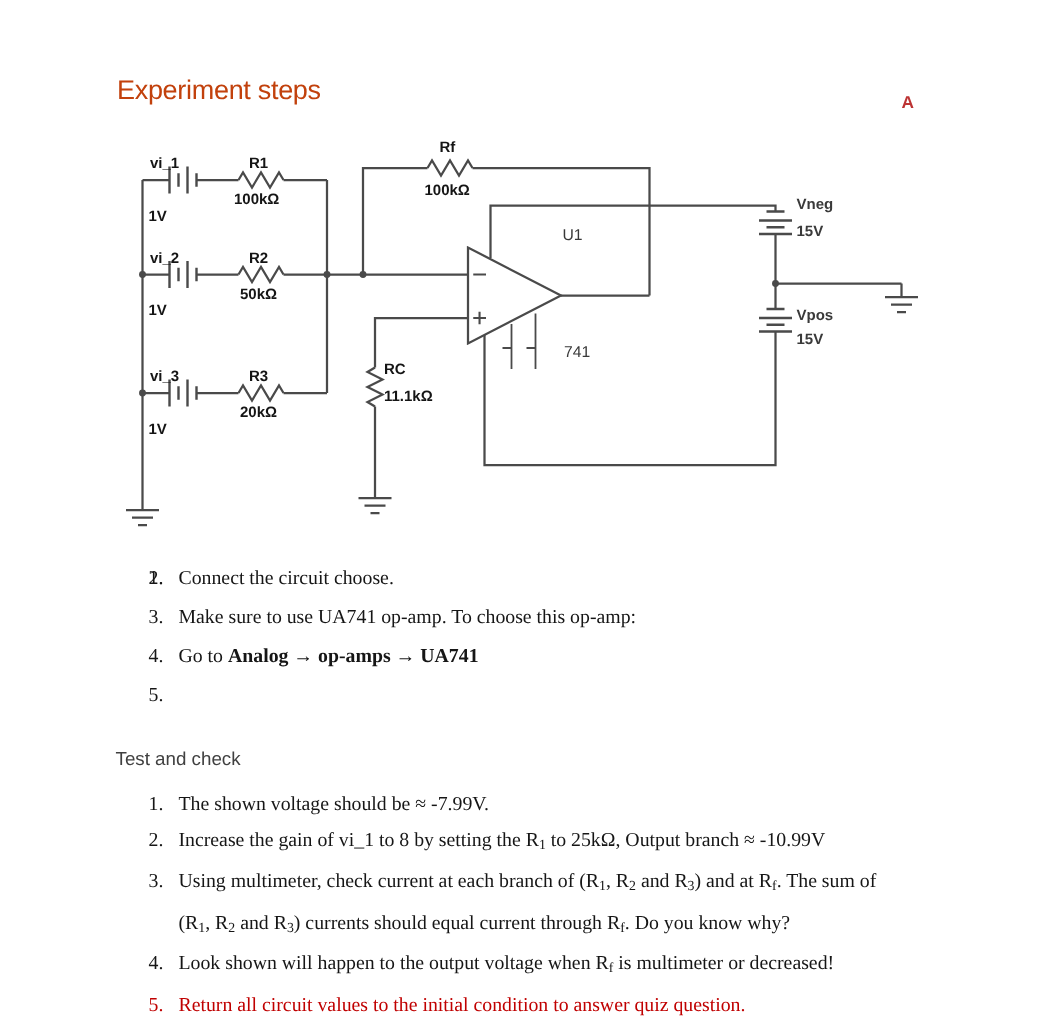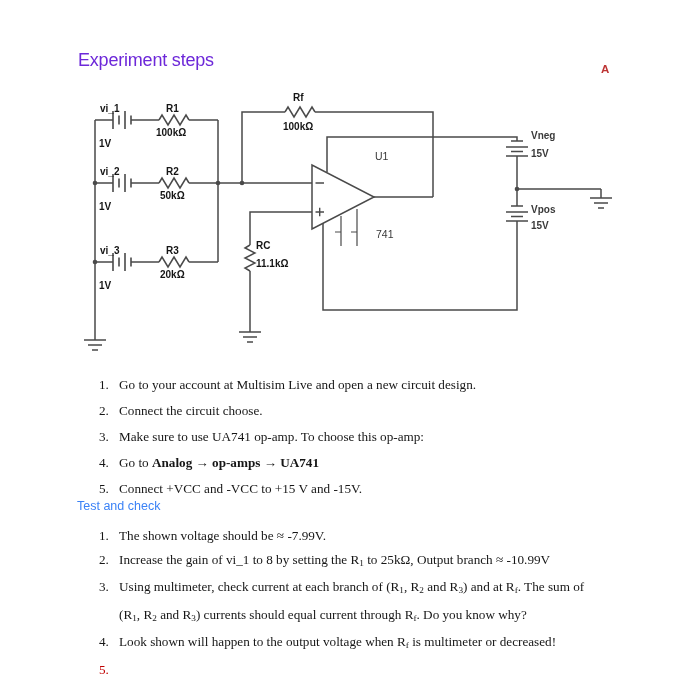--- a/index.html
+++ b/index.html
@@ -3,38 +3,38 @@
 <meta charset="utf-8">
 <style>
   html,body{margin:0;padding:0;}
   body{
     width:700px;height:686px;position:relative;background:#ffffff;
     font-family:"Liberation Serif",serif;color:#161616;overflow:hidden;
   }
   .page-title{
     position:absolute;left:78px;top:50px;
     font-family:"Liberation Sans",sans-serif;font-size:18px;letter-spacing:-0.2px;
-    color:#6d28d9;
+    color:#c2410c;
   }
   .corner-mark{
     position:absolute;left:601px;top:63px;
     font-family:"Liberation Sans",sans-serif;font-size:11.5px;font-weight:bold;
     color:#bd3434;
   }
   .schem{position:absolute;left:0;top:0;}
   .list{position:absolute;left:0;width:680px;}
   .list1{top:372px;line-height:26px;font-size:13.2px;}
   .list2{top:524px;line-height:23.6px;font-size:13.2px;}
   .row{position:relative;}
   .num{position:absolute;left:99px;top:0;}
   .content{margin-left:119px;}
   .red{color:#c00000;}
   .subhead{
     position:absolute;left:77px;top:499px;
-    font-family:"Liberation Sans",sans-serif;font-size:12.5px;color:#3b82f6;
+    font-family:"Liberation Sans",sans-serif;font-size:12.5px;color:#404040;
   }
   svg text{font-family:"Liberation Sans","DejaVu Sans",sans-serif;}
   .clabel{font-size:10px;font-weight:bold;fill:#151515;}
   .plabel{font-size:10px;font-weight:bold;fill:#3a3a3a;}
   .ulabel{font-size:10.5px;fill:#383838;}
 </style>
 </head>
 <body>
 
 <div class="page-title">Experiment steps</div>
@@ -135,37 +135,35 @@
   <g stroke="#4a4a4a" stroke-width="1.5">
     <use href="#gnd" x="95" y="340"></use>
     <use href="#gnd" x="250" y="332"></use>
     <use href="#gnd" x="601" y="198"></use>
   </g>
 </svg>
 
 <div class="list list1">
   <div class="row">
     <span class="num">1.</span>
-    <div class="content"><span>Go to your account at Multisim Live and open a new circuit design.</span></div>
   </div>
   <div class="row">
     <span class="num">2.</span>
     <div class="content"><span>Connect the circuit choose.</span></div>
   </div>
   <div class="row">
     <span class="num">3.</span>
     <div class="content"><span>Make sure to use UA741 op-amp. To choose this op-amp:</span></div>
   </div>
   <div class="row">
     <span class="num">4.</span>
     <div class="content"><span>Go to </span><span style="font-weight: bold;">Analog → op-amps →  UA741</span></div>
   </div>
   <div class="row">
     <span class="num">5.</span>
-    <div class="content"><span>Connect +VCC and -VCC to +15 V and -15V.</span></div>
   </div>
 </div>
 
 <div class="subhead">Test and check</div>
 
 <div class="list list2">
   <div class="row">
     <span class="num">1.</span>
     <div class="content"><span>The shown voltage should be ≈ -7.99V.</span></div>
   </div>
@@ -176,14 +174,15 @@
   <div class="row">
     <span class="num">3.</span>
     <div class="content"><span>Using multimeter, check current at each branch of (R</span><span style="font-size: 70%; vertical-align: -0.22em;">1</span><span>, R</span><span style="font-size: 70%; vertical-align: -0.22em;">2</span><span> and R</span><span style="font-size: 70%; vertical-align: -0.22em;">3</span><span>) and at R</span><span style="font-size: 70%; vertical-align: -0.22em;">f</span><span>. The sum of</span><br><span>(R</span><span style="font-size: 70%; vertical-align: -0.22em;">1</span><span>, R</span><span style="font-size: 70%; vertical-align: -0.22em;">2</span><span> and R</span><span style="font-size: 70%; vertical-align: -0.22em;">3</span><span>) currents should equal current through R</span><span style="font-size: 70%; vertical-align: -0.22em;">f</span><span>. Do you know why?</span></div>
   </div>
   <div class="row">
     <span class="num">4.</span>
     <div class="content"><span>Look shown will happen to the output voltage when R</span><span style="font-size: 70%; vertical-align: -0.22em;">f</span><span> is multimeter or decreased!</span></div>
   </div>
   <div class="row red">
     <span class="num">5.</span>
+    <div class="content"><span>Return all circuit values to the initial condition to answer quiz question.</span></div>
   </div>
 </div>
 
 </body></html>

